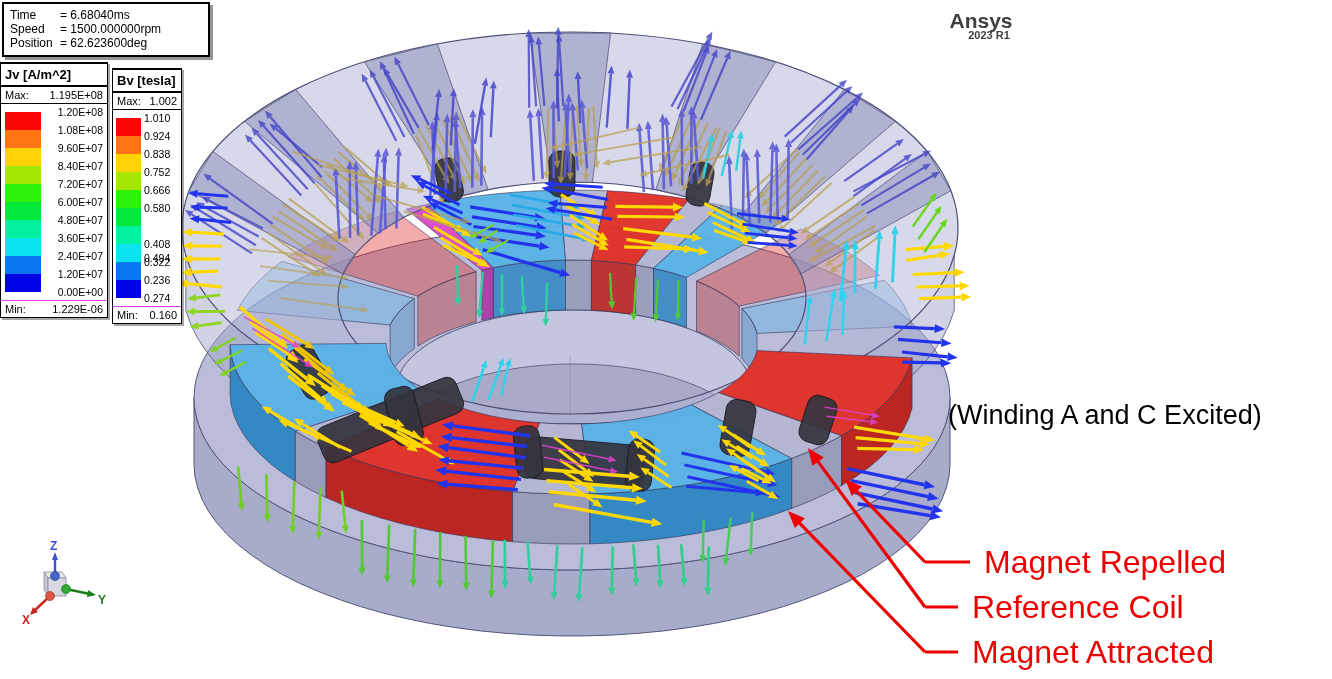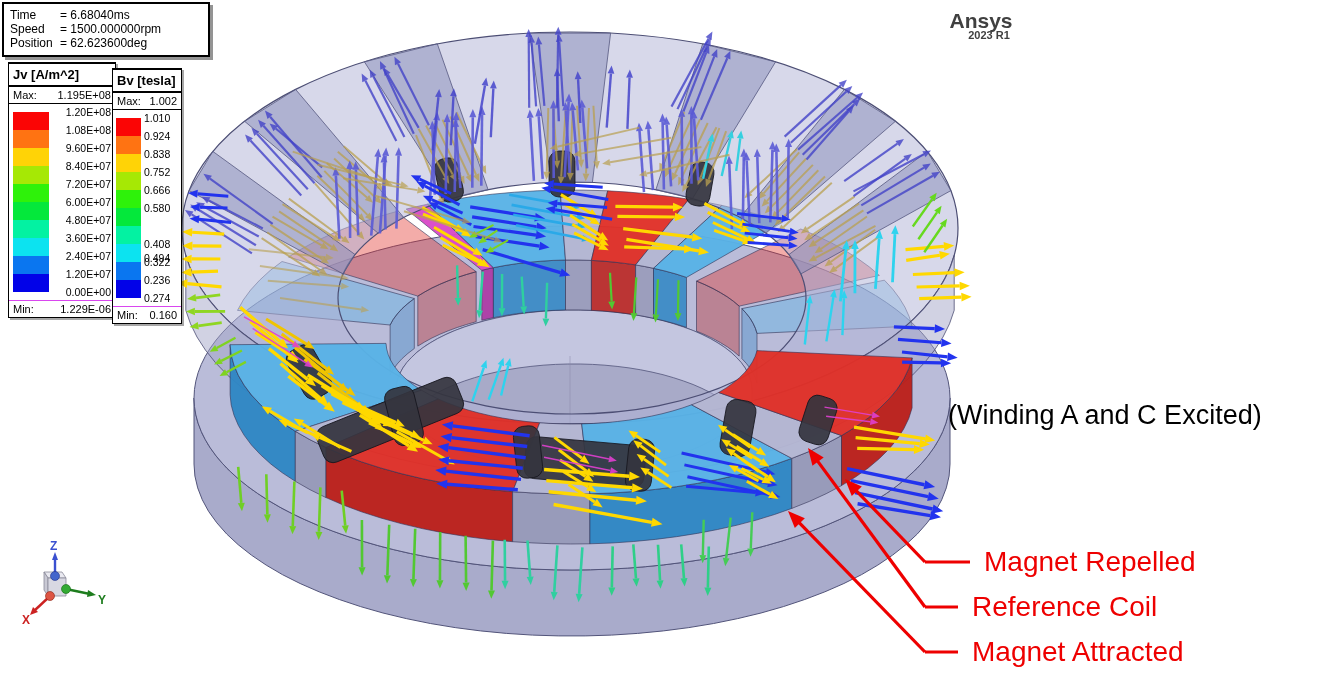--- a/index.html
+++ b/index.html
@@ -18,36 +18,36 @@
   .legend{position:absolute;background:#fff;border:1px solid #000;
           box-shadow:2px 2px 0 rgba(60,60,60,.45);font-size:11px;}
   .legend .ltitle{font-weight:bold;font-size:13px;padding:3px 4px;border-bottom:2px solid #000;
                   border-top:1px solid #000;white-space:nowrap;}
   .legend .lrow{display:flex;justify-content:space-between;padding:2px 4px;border-bottom:1px solid #000;white-space:nowrap;}
   .legend .lrow.min{border-bottom:none;border-top:1px solid #d946ef;}
   .legend .bands{position:relative;height:196px;}
   .legend .bandcol{position:absolute;top:8px;}
   .legend .band{width:100%;height:18px;}
   .legend .tick{position:absolute;font-size:10.5px;line-height:14px;white-space:nowrap;}
-  #legend-jv{left:8px;top:62px;width:106px;}
+  #legend-jv{left:0;top:62px;width:106px;}
   #legend-jv .bandcol{left:4px;width:36px;}
   #legend-jv .tick{right:4px;text-align:right;}
   #legend-bv{left:112px;top:68px;width:68px;}
   #legend-bv .bandcol{left:3px;width:25px;}
   #legend-bv .tick{left:31px;}
 
   
   #logo{position:absolute;left:946px;top:10px;width:70px;text-align:center;color:#404040;}
   #logo .lname{font-weight:bold;font-size:21px;line-height:22px;letter-spacing:0;}
   #logo .lver{font-weight:bold;font-size:11px;line-height:11px;padding-left:16px;margin-top:-2px;}
 
   
   #heading{position:absolute;left:938px;top:394px;font-size:27px;line-height:43px;color:#000;}
   #heading .h1{padding-left:10px;}
-  .callout{position:absolute;font-size:28px;line-height:32px;white-space:nowrap;}
+  .callout{position:absolute;font-size:32px;line-height:32px;white-space:nowrap;}
   #callout-0{left:984px;top:546px;}
   #callout-1{left:972px;top:591px;}
   #callout-2{left:972px;top:636px;}
 </style>
 </head>
 <body>
 
 <div id="canvas">
 
   <svg id="model-svg" width="1332" height="679" viewBox="0 0 1332 679">

